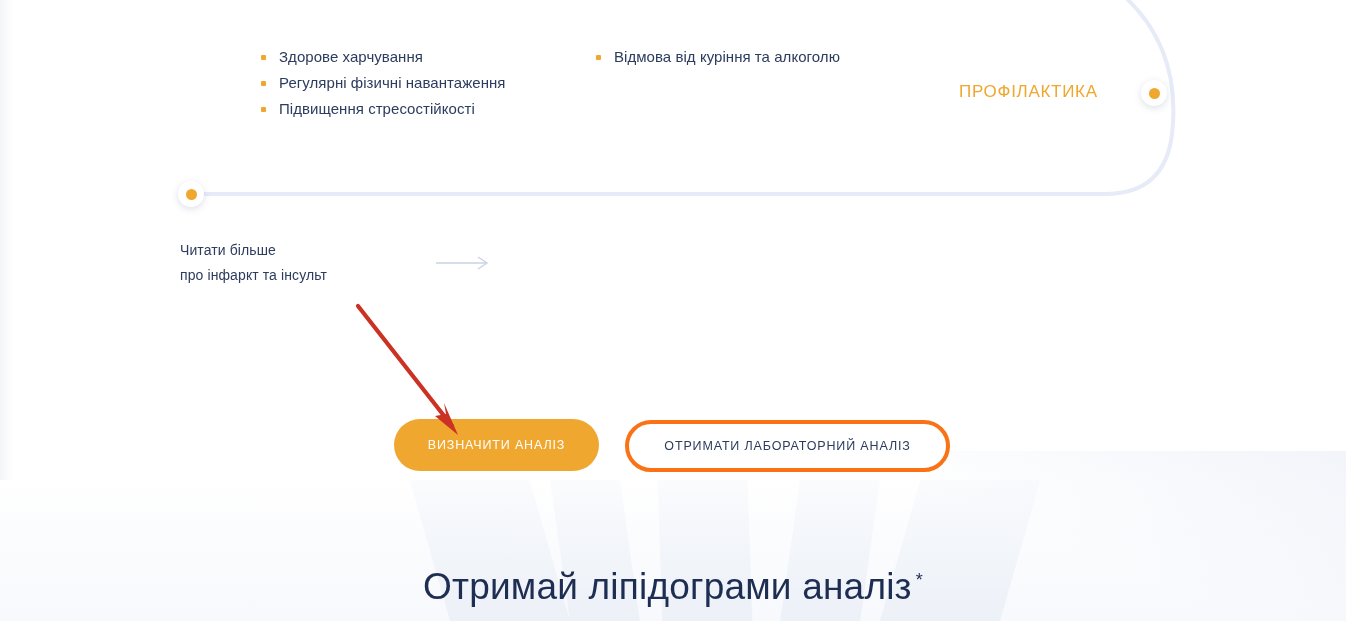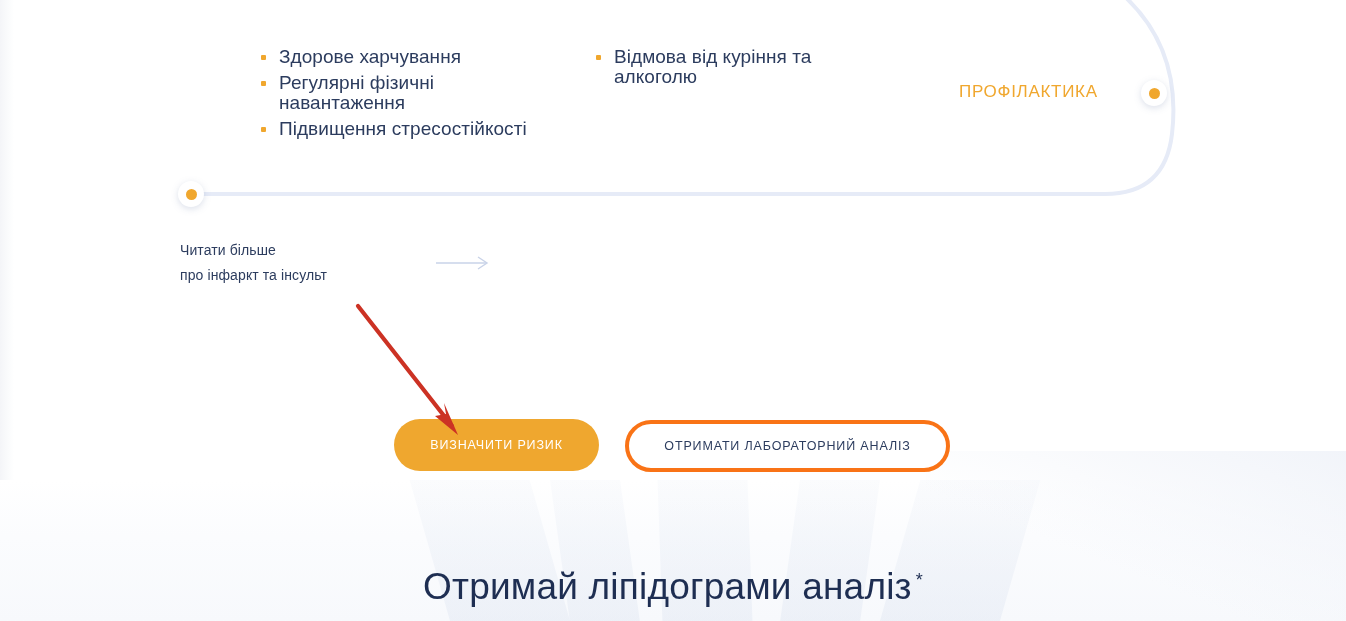--- a/index.html
+++ b/index.html
@@ -108,24 +108,25 @@
   }
   .bullet-item .dot {
     flex: 0 0 auto;
     width: 5px; height: 5px;
     background: #F0A72E;
     border-radius: 1px;
     margin-top: 8px;
     margin-right: 13px;
   }
   .bullet-item .txt {
-    font-size: 19px;
+    font-size: 15px;
     line-height: 20px;
     color: #2C3C5E;
     letter-spacing: 0.05px;
+    text-align: center;
   }
   .col-right .bullet-item { margin-bottom: 10px; }
 
   
   .read-more {
     position: absolute;
     left: 180px;
     top: 238px;
   }
   .read-more .line {
@@ -250,21 +251,21 @@
 
 <div class="read-more">
   <div class="line">Читати більше</div>
   <div class="line">про інфаркт та інсульт</div>
 </div>
 <svg class="read-more-arrow" viewBox="0 0 56 20" xmlns="http://www.w3.org/2000/svg">
   <line x1="0" y1="10" x2="50" y2="10" stroke="#C9D3E8" stroke-width="1.4"></line>
   <polyline points="42,4 51,10 42,16" fill="none" stroke="#C9D3E8" stroke-width="1.4"></polyline>
 </svg>
 
-<div class="btn btn-primary">ВИЗНАЧИТИ РИЗИК</div>
+<div class="btn btn-primary">ВИЗНАЧИТИ АНАЛІЗ</div>
 
 <div class="btn btn-secondary">ОТРИМАТИ ЛАБОРАТОРНИЙ АНАЛІЗ</div>
 
 <svg class="annotation-arrow" viewBox="0 0 160 160" xmlns="http://www.w3.org/2000/svg">
   <line x1="18" y1="16" x2="112" y2="136" stroke="#CC3224" stroke-width="4.2" stroke-linecap="round"></line>
   <polygon points="118,145 95,126 106,124 104,113" fill="#CC3224"></polygon>
 </svg>
 
 <div class="bottom-heading">
   <span>Отримай ліпідограми аналіз</span><span class="ast">*</span>

